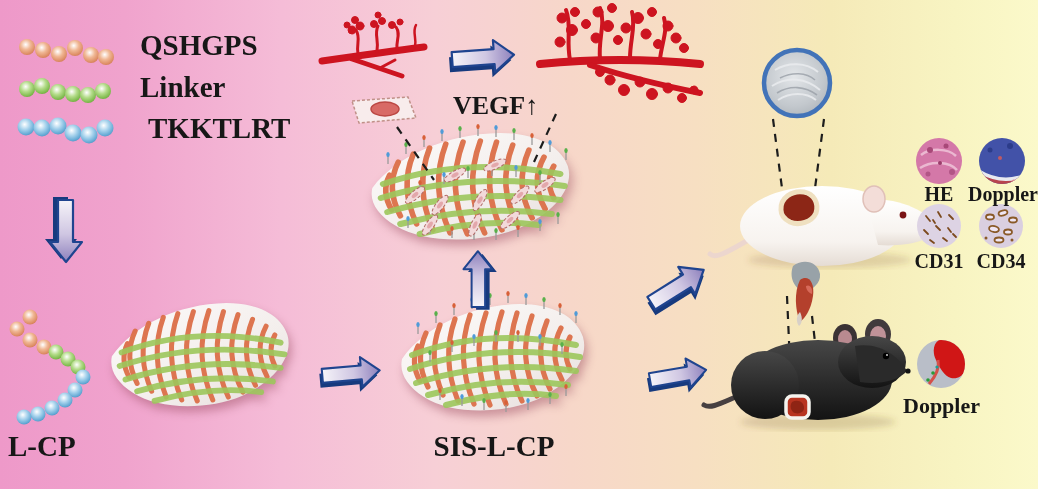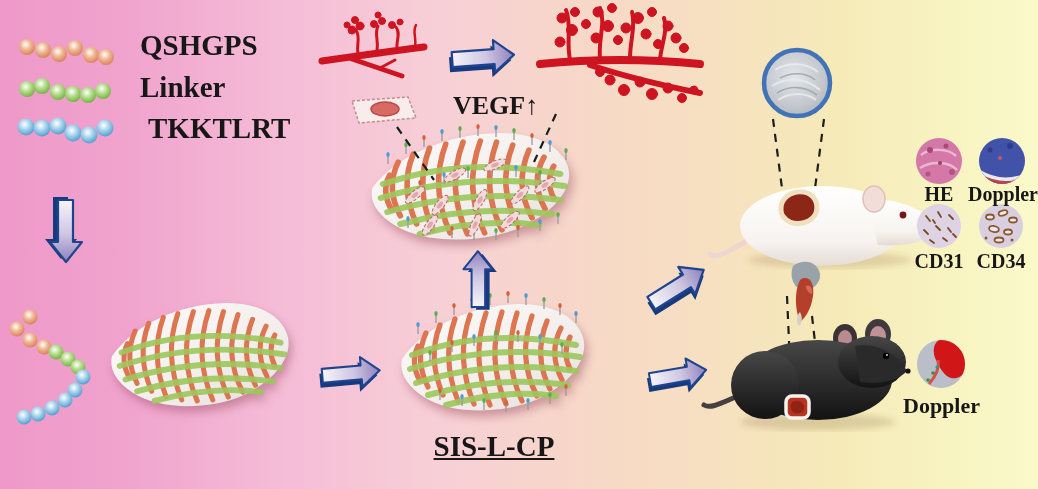--- a/index.html
+++ b/index.html
@@ -458,21 +458,22 @@
 </svg>
 
 <div class="lbl big" style="left:140px;top:30px;">QSHGPS</div>
 <div class="lbl big" style="left:140px;top:72px;">Linker</div>
 <div class="lbl big" style="left:148px;top:113px;">TKKTLRT</div>
 
 <div class="lbl mid factors" style="left:453px;top:92px;">
   <span>VEGF↑</span>
 </div>
 
-<div class="lbl big center" style="left:428px;top:431px;width:132px;text-decoration:underline;">SIS-L-CP</div>
+<div class="lbl big" style="left:8px;top:431px;">L-CP</div>
+<div class="lbl big center" style="left:428px;top:431px;width:132px;">SIS-L-CP</div>
 
 <div class="lbl small center" style="left:916px;top:184px;width:46px;">HE</div>
 <div class="lbl small center" style="left:968px;top:184px;width:70px;">Doppler</div>
 <div class="lbl small center" style="left:912px;top:251px;width:54px;">CD31</div>
 <div class="lbl small center" style="left:974px;top:251px;width:54px;">CD34</div>
 <div class="lbl small center" style="left:903px;top:394px;width:76px;font-size:22px;">Doppler</div>
 
 </div>
 
 </body></html>

